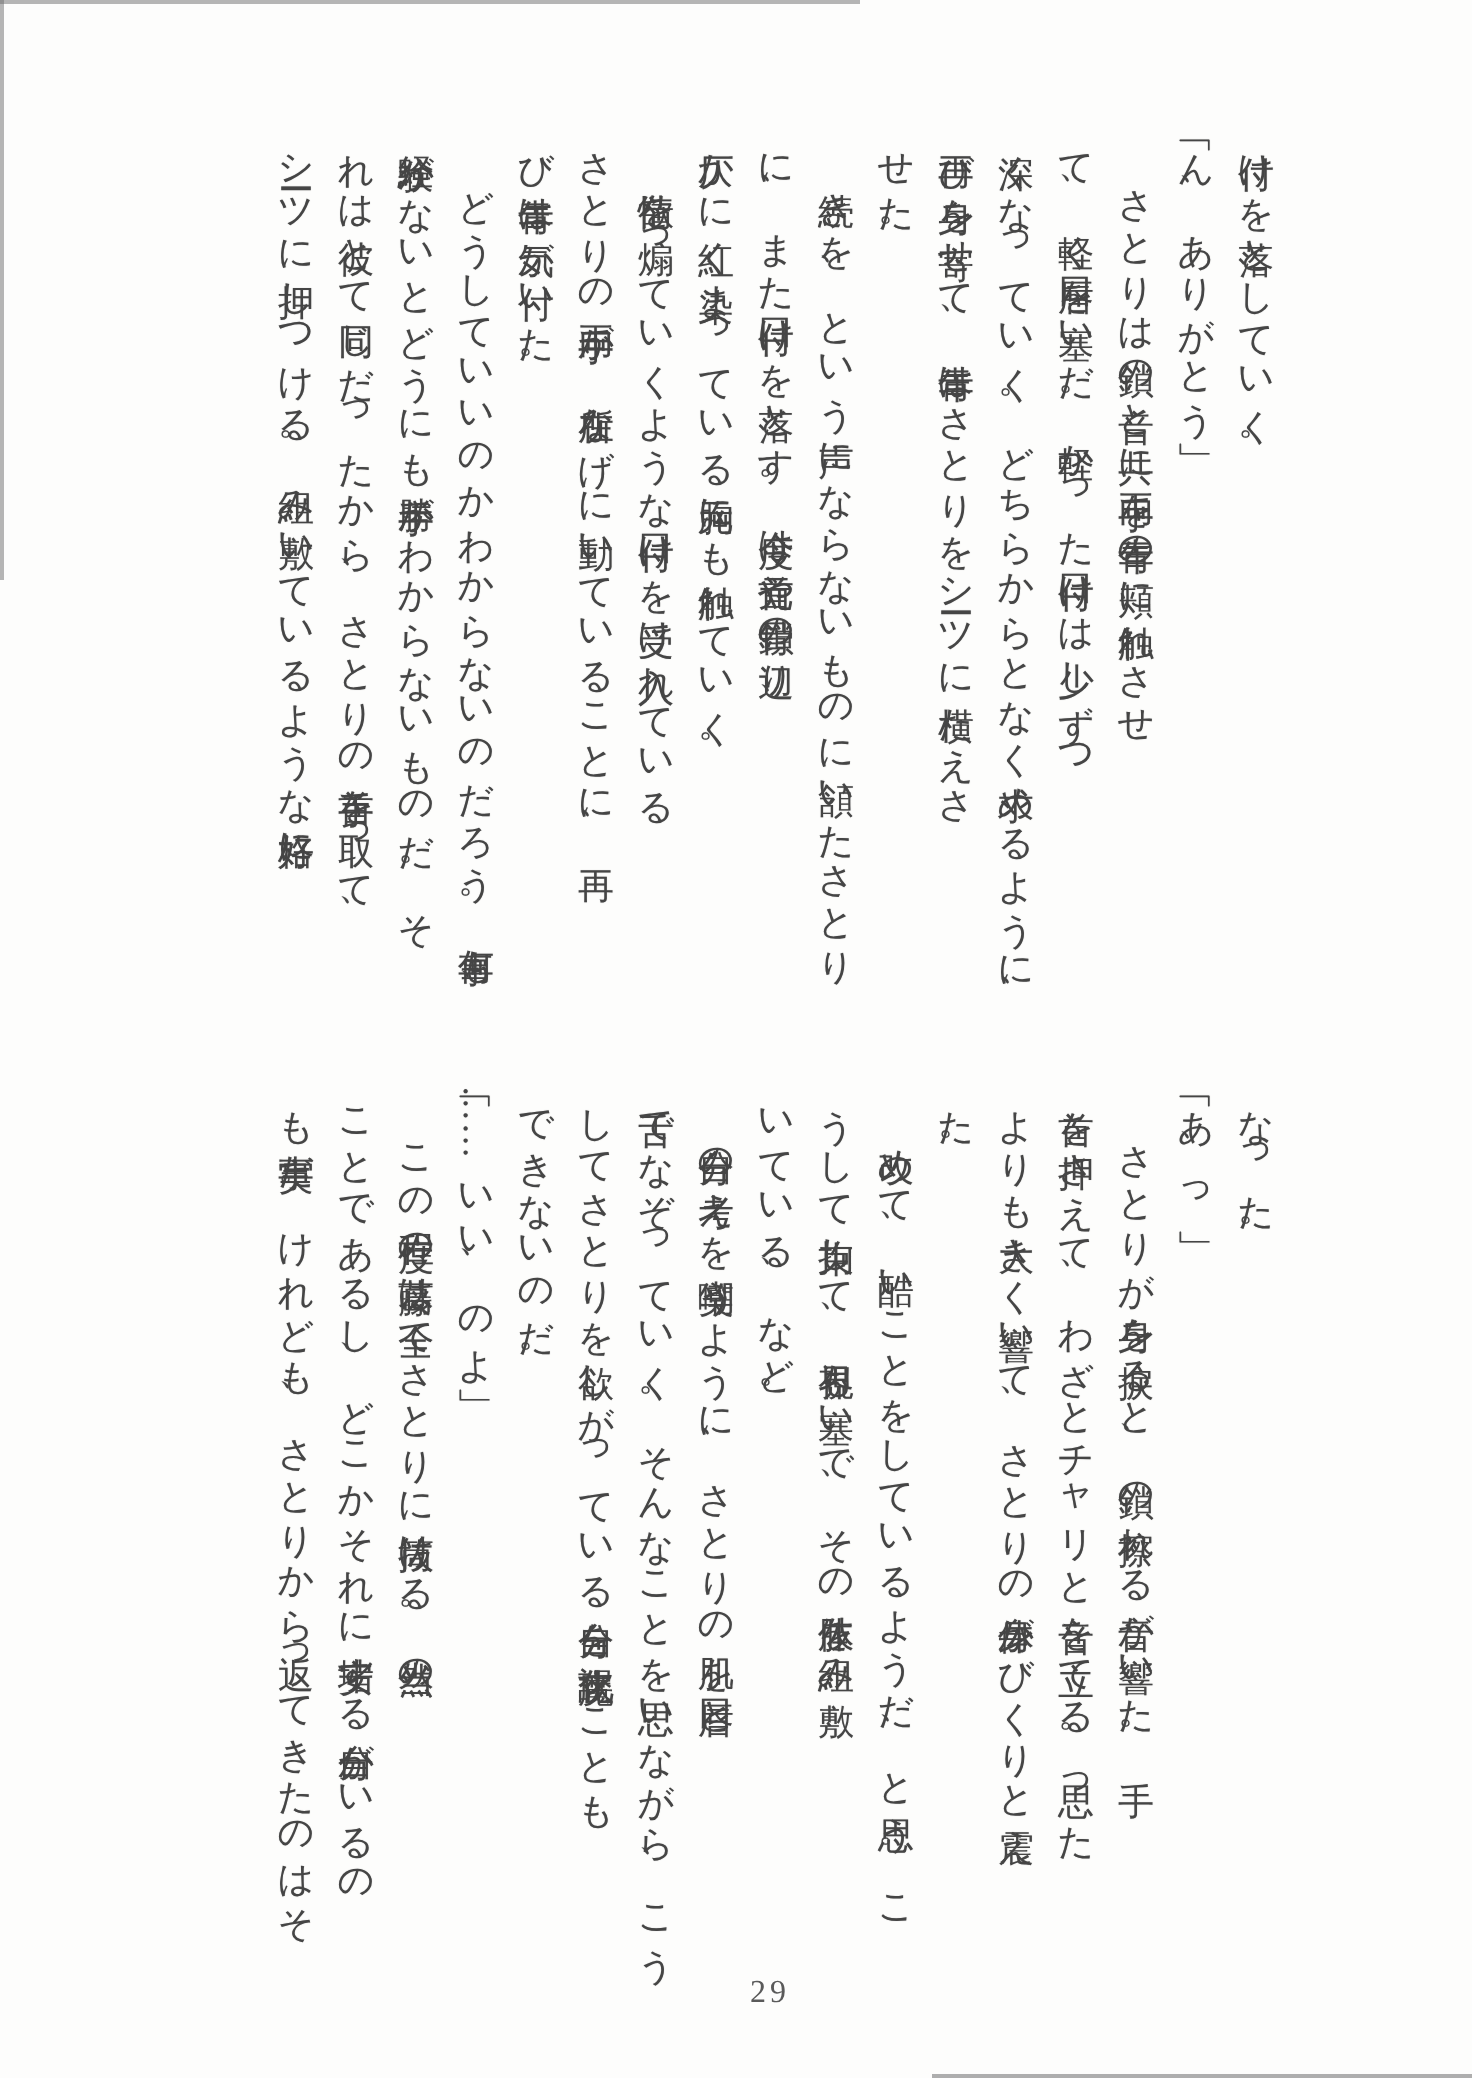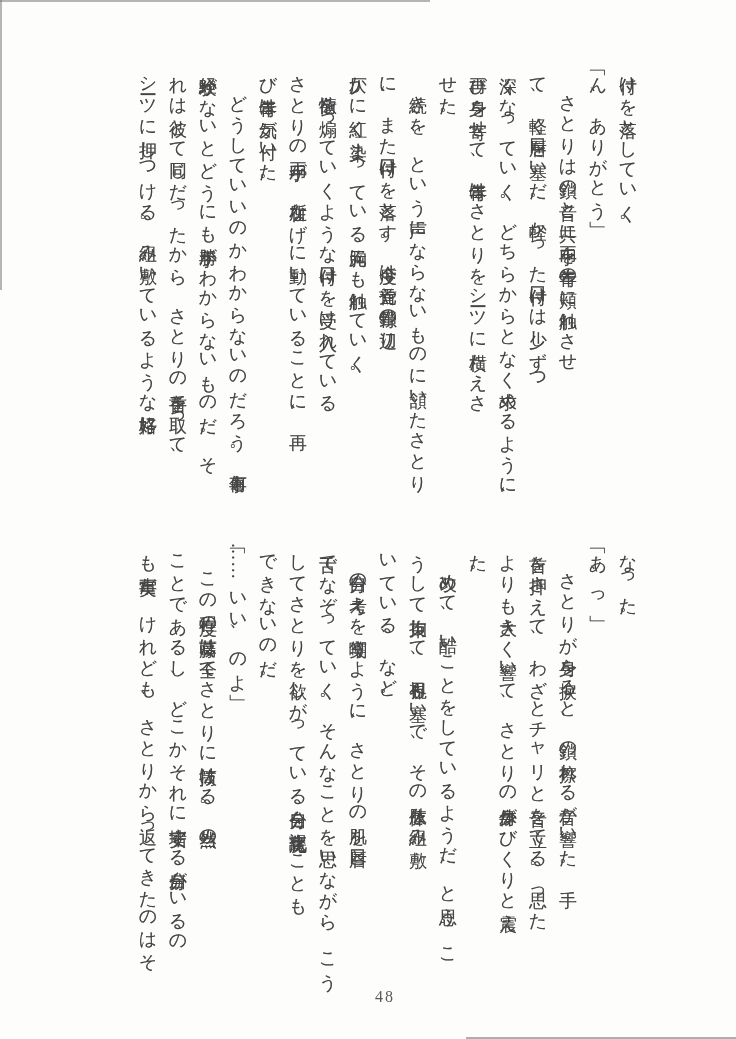--- a/index.html
+++ b/index.html
@@ -86,15 +86,15 @@
     <div class="line">　自分の考えを嘲笑うように、さとりの肌を口唇と</div>
     <div class="line">舌でなぞっていく。そんなことを思いながら、こう</div>
     <div class="line">してさとりを欲しがっている自分を誤魔化すことも</div>
     <div class="line">できないのだ。</div>
     <div class="line">「……いい、のよ」</div>
     <div class="line">　この程度の葛藤は全てさとりに筒抜ける。当然の</div>
     <div class="line">ことであるし、どこかそれに安堵する自分がいるの</div>
     <div class="line">も事実だ。けれども、さとりから返ってきたのはそ</div>
   </div>
 
-  <div class="pagenum">48</div>
+  <div class="pagenum">29</div>
 
 </div>
 
 </body></html>

